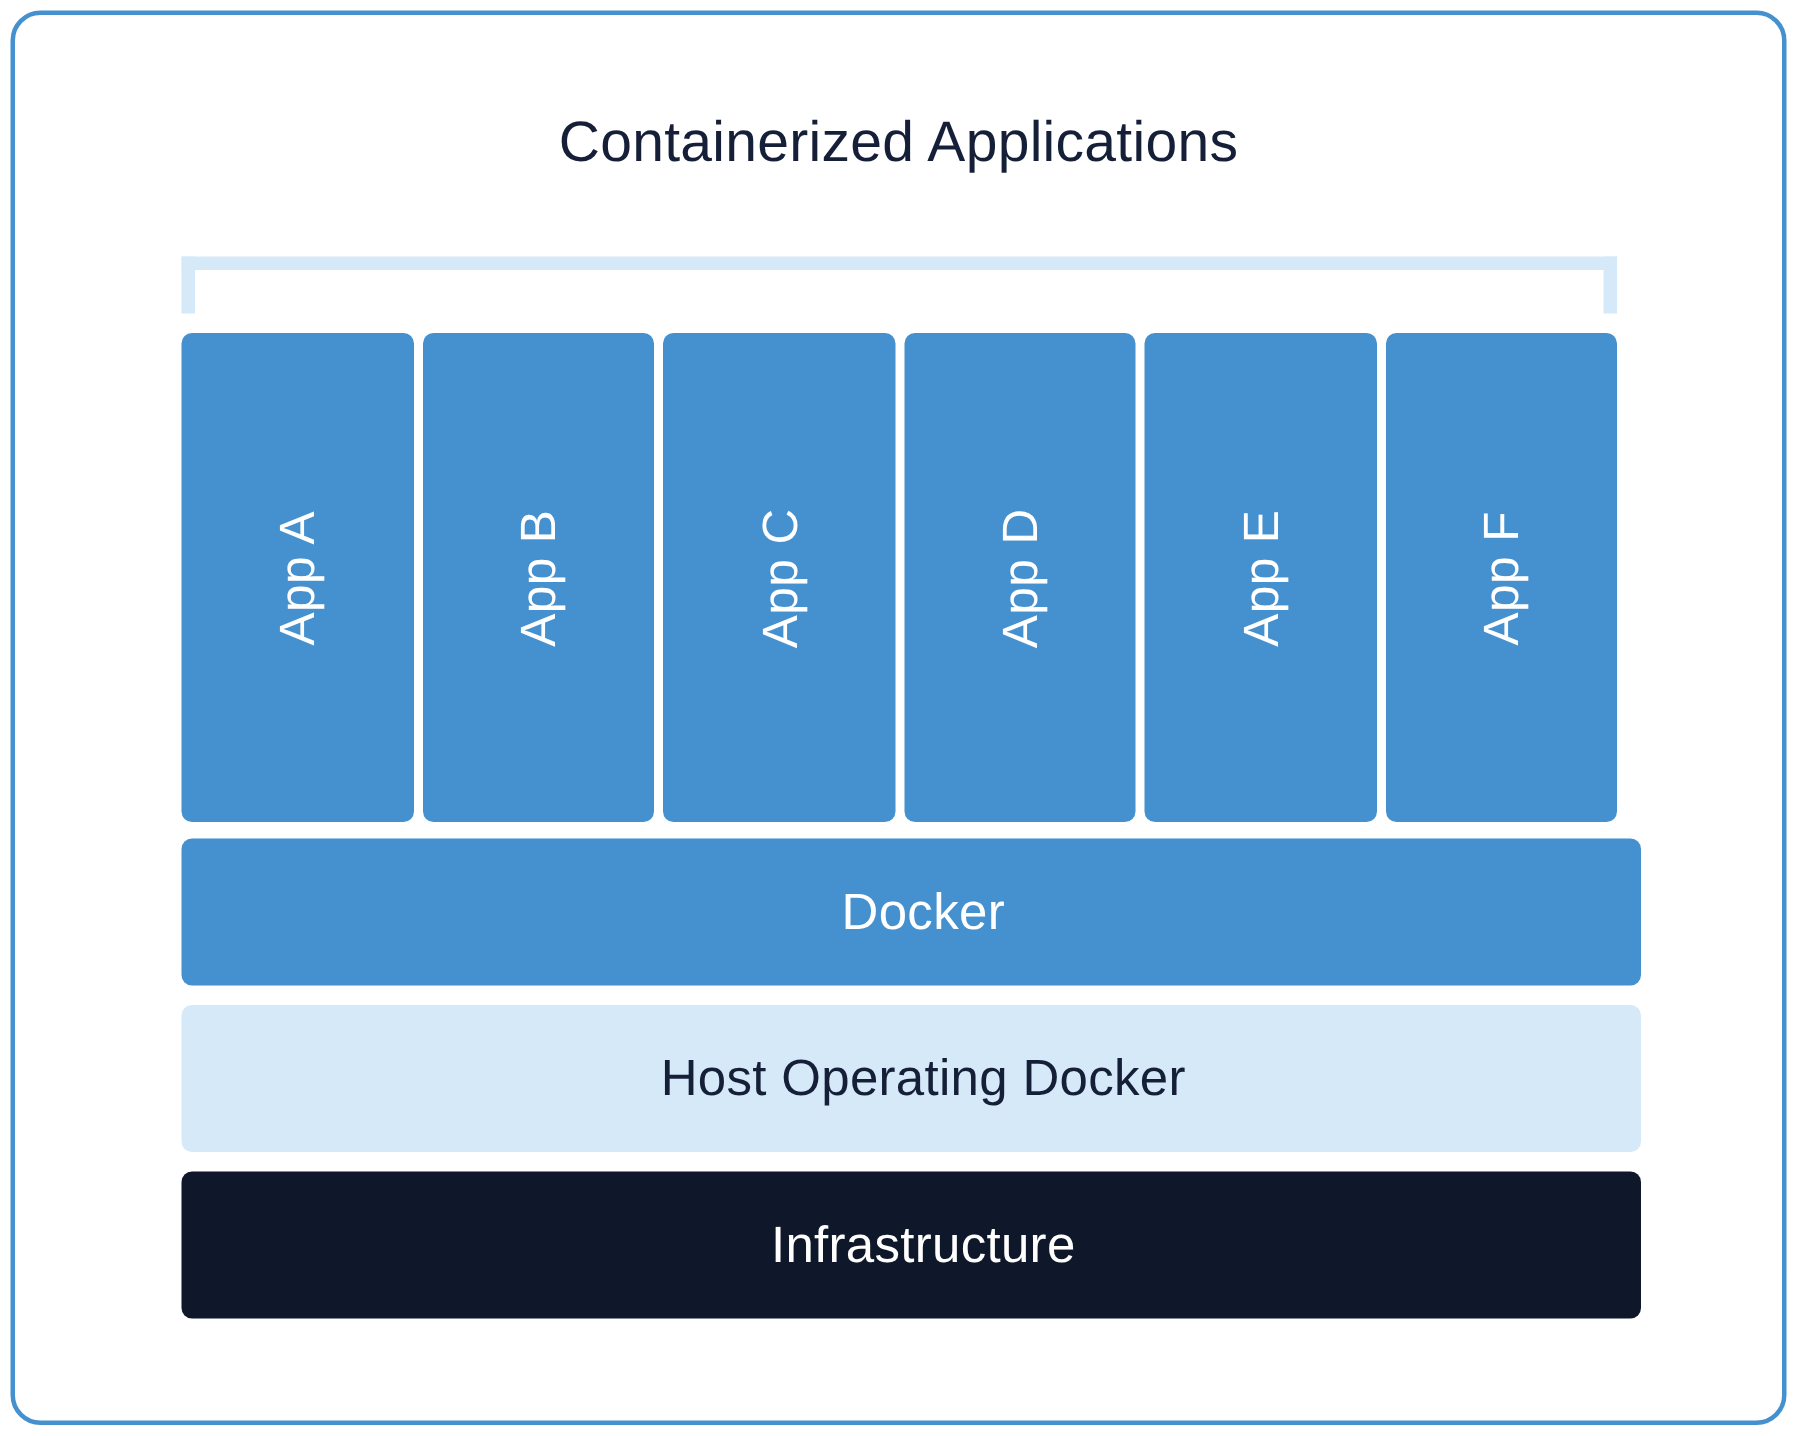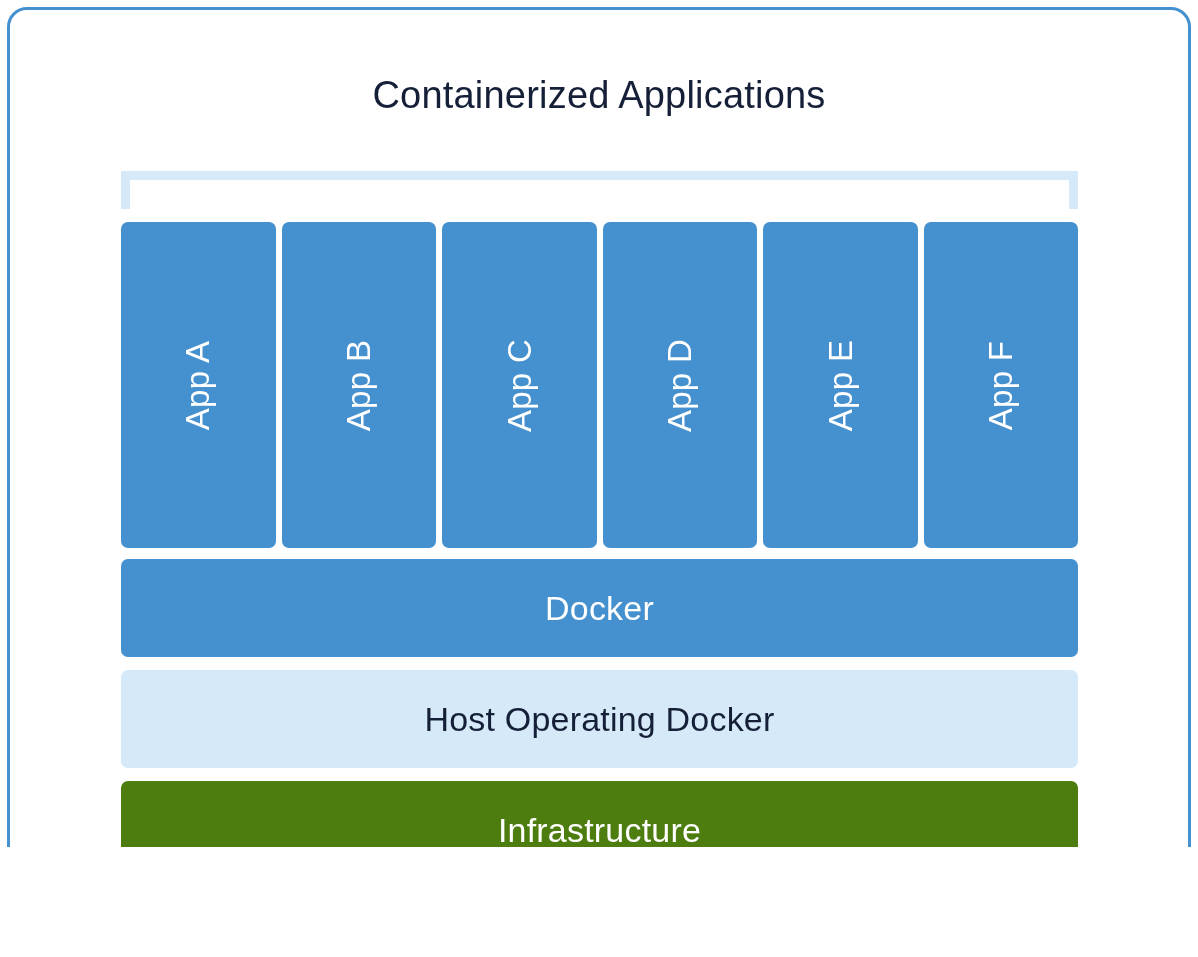--- a/index.html
+++ b/index.html
@@ -8,21 +8,21 @@
     background: #ffffff;
   }
   body {
     font-family: "Liberation Sans", sans-serif;
     -webkit-font-smoothing: antialiased;
   }
 
   #canvas {
     position: relative;
     width: 1198px;
-    height: 847px;
+    height: 957px;
     background: #ffffff;
     overflow: hidden;
   }
 
   
   .frame {
     position: absolute;
     left: 7px;
     top: 7px;
     width: 1184px;
@@ -98,24 +98,25 @@
     width: 957px;
     height: 98px;
     border-radius: 7px;
     display: flex;
     align-items: center;
     justify-content: center;
     font-size: 34px;
     font-weight: 400;
     letter-spacing: 0.2px;
     white-space: nowrap;
+    padding-left: 16px;
   }
   .layer-docker        { top: 559px; background: #4590ce; color: #ffffff; }
   .layer-host-os       { top: 670px; background: #d6e9f8; color: #151f38; }
-  .layer-infrastructure{ top: 781px; background: #4d7c0f; color: #ffffff; }
+  .layer-infrastructure{ top: 781px; background: #0f172a; color: #ffffff; }
 </style>
 </head>
 <body>
 
 <div id="canvas">
 
   <div class="frame"></div>
 
   <div class="diagram-title">Containerized Applications</div>
 

